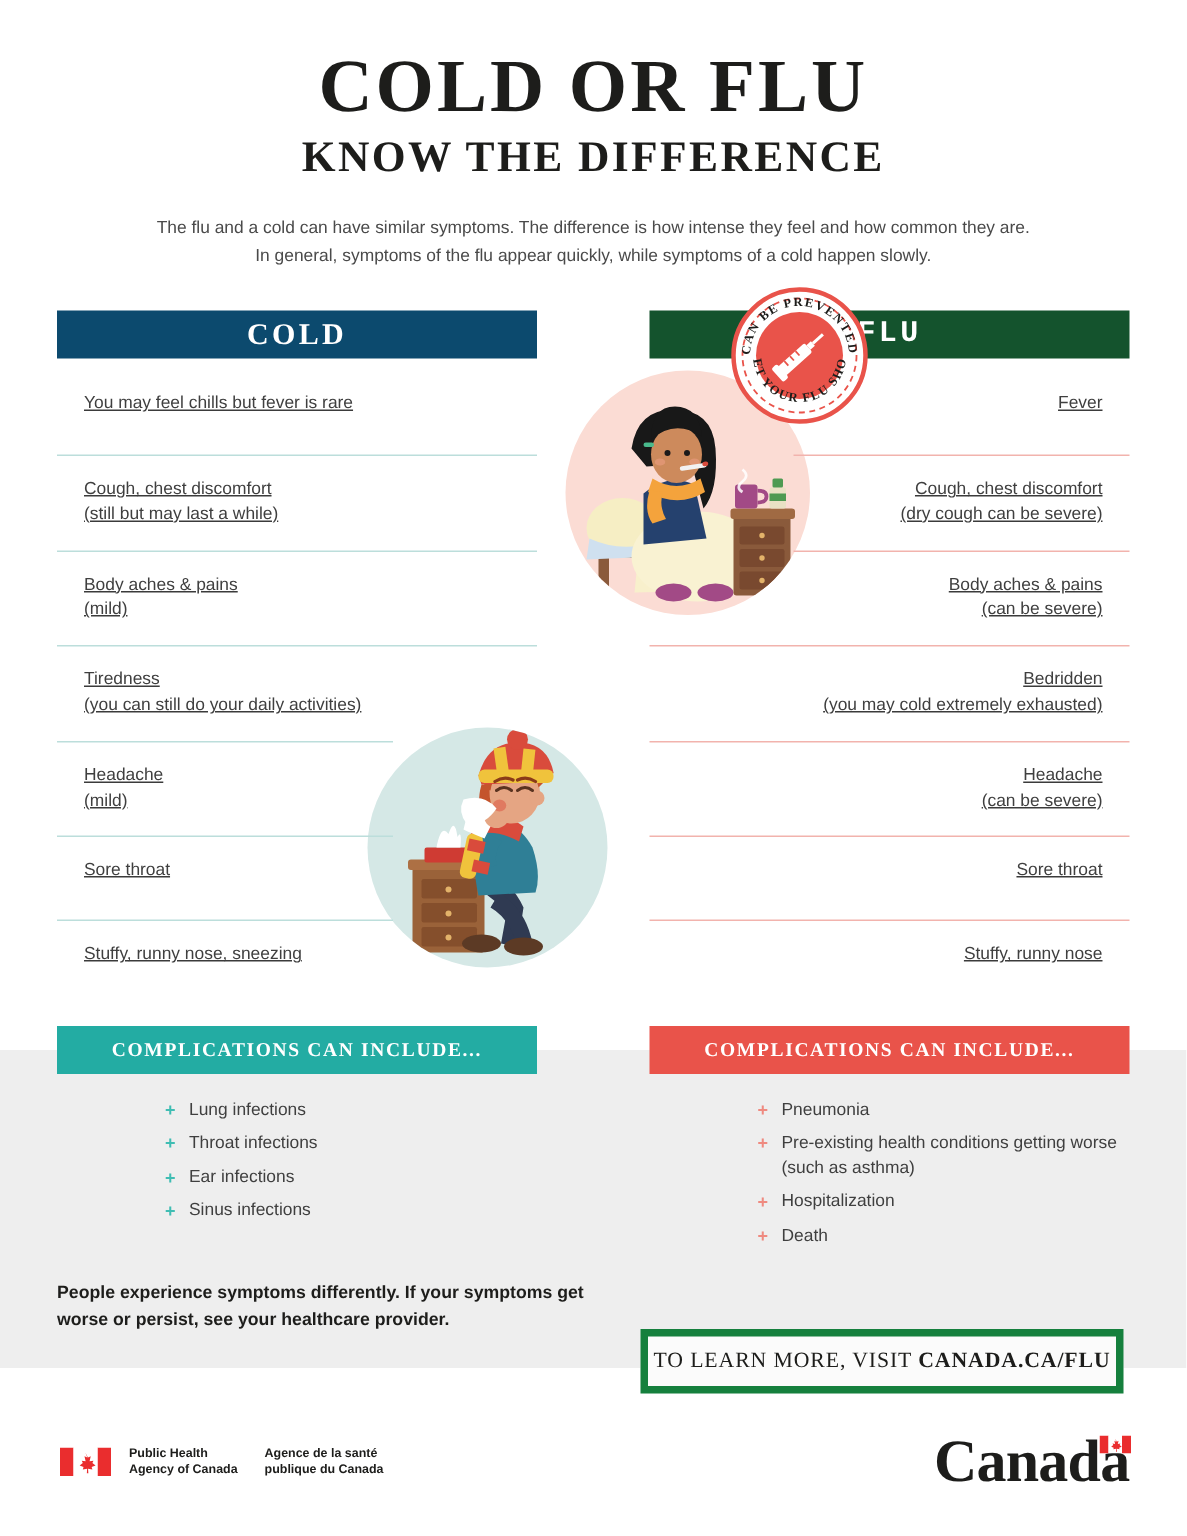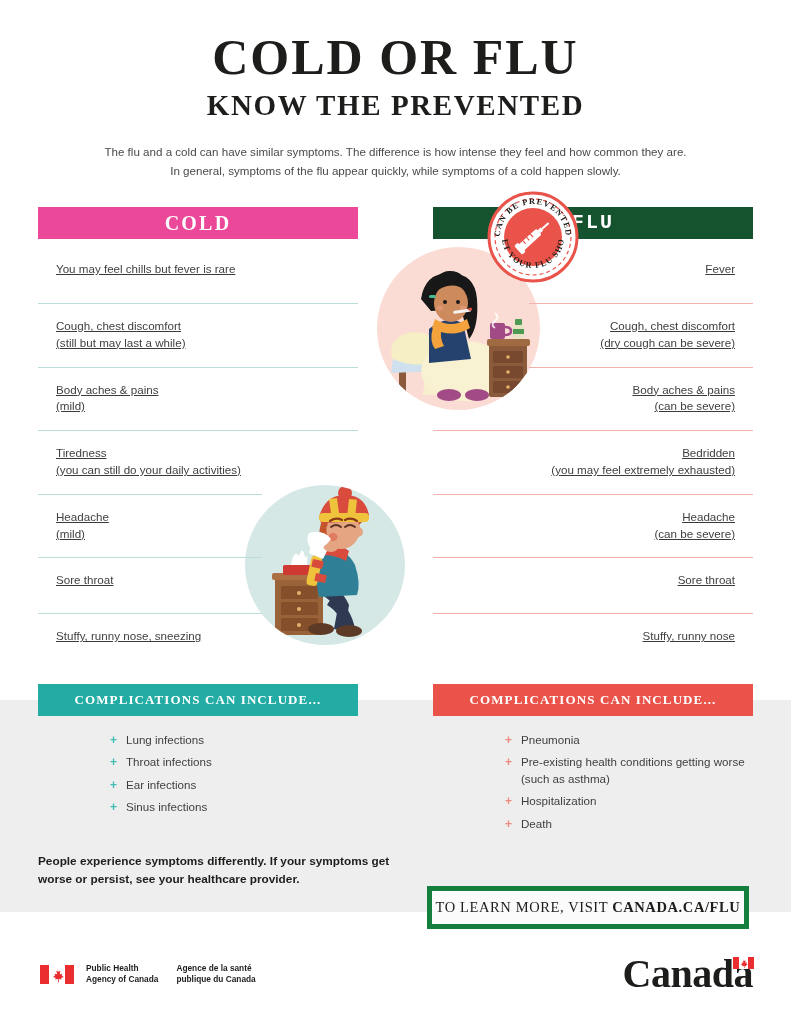--- a/index.html
+++ b/index.html
@@ -73,21 +73,21 @@
   .col-head {
     height: 32px;
     line-height: 32px;
     text-align: center;
     color: #ffffff;
     font-family: "Liberation Serif", "DejaVu Serif", serif;
     font-weight: bold;
     font-size: 20px;
     letter-spacing: 2.2px;
   }
-  .col-cold .col-head { background: #ec4899; }
+  .col-cold .col-head { background: #0c4a6e; }
   .col-flu  .col-head { background: #14532d; font-family: Liberation Mono, monospace; }
 
   .sym-list { margin-top: 8px; text-decoration: underline; }
 
   .sym {
     font-size: 11.6px;
     line-height: 1.45;
     color: #3f3f3f;
     padding: 14px 4px 15px 18px;
     min-height: 56px;
@@ -207,21 +207,21 @@
 </style>
 </head>
 <body>
 
 <div id="page">
 
   <div class="gray-band"></div>
 
   <div class="header">
     <div class="title-main">COLD OR FLU</div>
-    <div class="title-sub">KNOW THE PREVENTED</div>
+    <div class="title-sub">KNOW THE DIFFERENCE</div>
     <div class="intro">
       <span>The flu and a cold can have similar symptoms. The difference is how intense they feel and how common they are.</span><br>
       <span>In general, symptoms of the flu appear quickly, while symptoms of a cold happen slowly.</span>
     </div>
   </div>
 
   <div class="illus illus-flu">
     <svg width="163" height="163" viewBox="0 0 163 163" xmlns="http://www.w3.org/2000/svg">
 
       <rect x="18" y="116" width="115" height="9" rx="2" fill="#8a5a3b"></rect>
@@ -401,21 +401,21 @@
       <div class="sym narrow-l">
         <span>Cough, chest discomfort</span>
         <span class="sub">(dry cough can be severe)</span>
       </div>
       <div class="sym narrow-l">
         <span>Body aches &amp; pains</span>
         <span class="sub">(can be severe)</span>
       </div>
       <div class="sym">
         <span>Bedridden</span>
-        <span class="sub">(you may feel extremely exhausted)</span>
+        <span class="sub">(you may cold extremely exhausted)</span>
       </div>
       <div class="sym">
         <span>Headache</span>
         <span class="sub">(can be severe)</span>
       </div>
       <div class="sym">
         <span>Sore throat</span>
       </div>
       <div class="sym">
         <span>Stuffy, runny nose</span>

